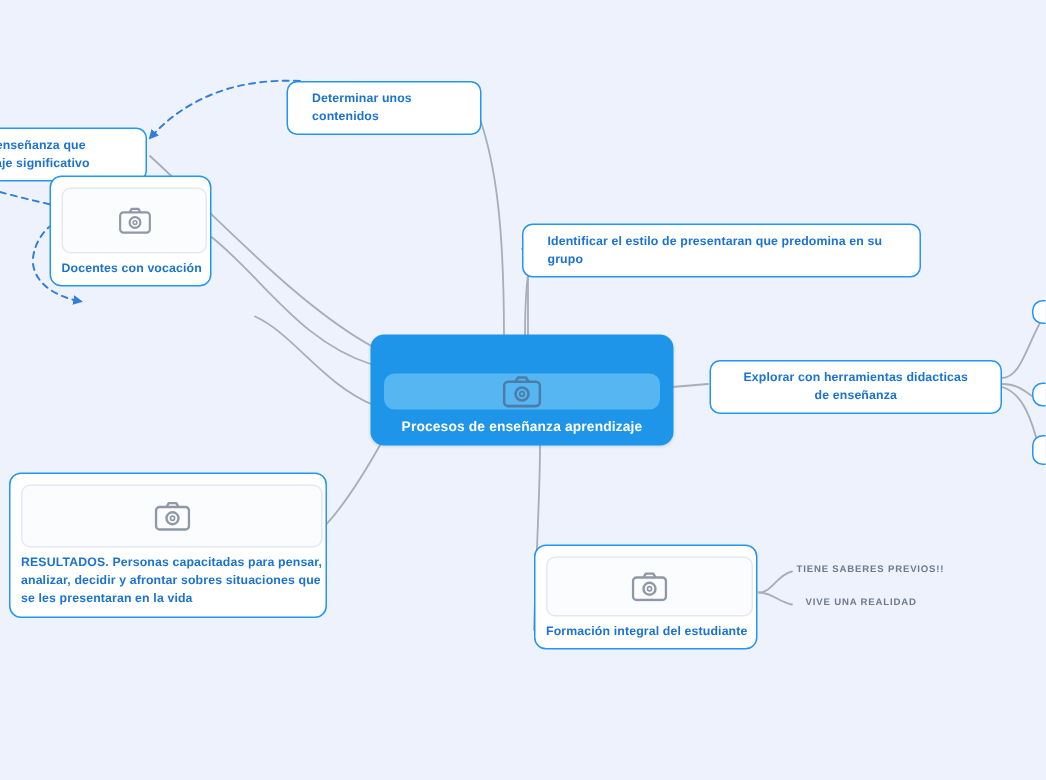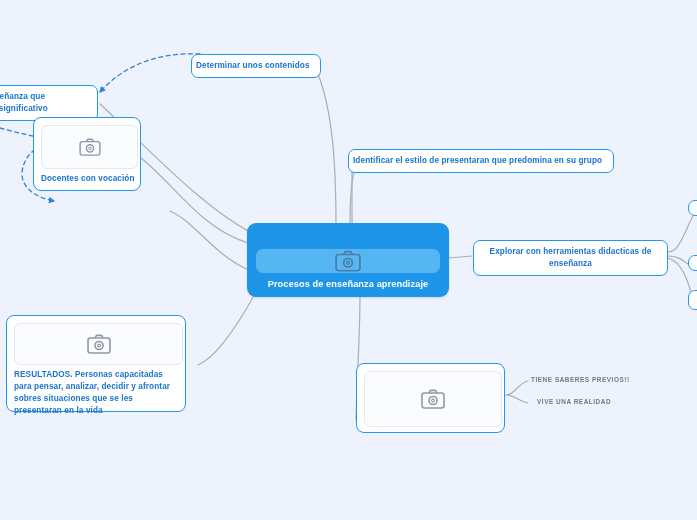--- a/index.html
+++ b/index.html
@@ -34,21 +34,21 @@
   }
   
   .pill {
     background: #ffffff;
     border: 1.6px solid #2196f3;
     border-radius: 7px;
     color: #1a73d2;
     font-size: 8.2px;
     font-weight: bold;
     line-height: 1.45;
-    padding: 5px 4px;
+    padding: 5px 16px;
     letter-spacing: .1px;
   }
   
   .card {
     background: #ffffff;
     border: 1.6px solid #2196f3;
     border-radius: 8px;
     padding: 7px 2px 5px 7px;
     display: flex;
     flex-direction: column;
@@ -175,41 +175,42 @@
 
 
   <div class="node pill" id="node-estilo" style="left:348px; top:149px; width:266px;">
     <span>Identificar el estilo de presentaran  que predomina  en su grupo</span>
   </div>
 
   <div class="node pill" id="node-explorar" style="left:473px; top:240px; width:195px;text-align:center;">
     <span>Explorar  con herramientas didacticas  de enseñanza</span>
   </div>
 
-  <div class="node card" id="node-resultados" style="left:6px; top:315px; width:180px; height:97px;">
+  <div class="node card" id="node-resultados" style="left:6px; top:315px; width:212px; height:97px;">
     <div class="thumb" style="height:40px; flex:0 0 40px;">
       <svg class="cam" width="24" height="20" viewBox="0 0 24 20">
         <rect x="1" y="4" width="22" height="15" rx="2.5" ry="2.5" fill="none" stroke="#8f98a6" stroke-width="1.6"></rect>
         <path d="M8,4 L9.5,1.4 L14.5,1.4 L16,4" fill="none" stroke="#8f98a6" stroke-width="1.6" stroke-linejoin="round"></path>
         <circle cx="12" cy="11.5" r="4" fill="none" stroke="#8f98a6" stroke-width="1.6"></circle>
         <circle cx="12" cy="11.5" r="1.4" fill="none" stroke="#8f98a6" stroke-width="1.1"></circle>
       </svg>
     </div>
     <div class="card-label">RESULTADOS.  Personas capacitadas para pensar, analizar, decidir y  afrontar sobres situaciones que se les  presentaran en la vida</div>
   </div>
 
   <div class="node card" id="node-formacion" style="left:356px; top:363px; width:149px; height:70px;">
     <div class="thumb">
       <svg class="cam" width="24" height="20" viewBox="0 0 24 20">
         <rect x="1" y="4" width="22" height="15" rx="2.5" ry="2.5" fill="none" stroke="#8f98a6" stroke-width="1.6"></rect>
         <path d="M8,4 L9.5,1.4 L14.5,1.4 L16,4" fill="none" stroke="#8f98a6" stroke-width="1.6" stroke-linejoin="round"></path>
         <circle cx="12" cy="11.5" r="4" fill="none" stroke="#8f98a6" stroke-width="1.6"></circle>
         <circle cx="12" cy="11.5" r="1.4" fill="none" stroke="#8f98a6" stroke-width="1.1"></circle>
       </svg>
     </div>
+    <div class="card-label">Formación integral del estudiante</div>
   </div>
 
   <div class="node" id="node-central" style="left:247px; top:223px; width:202px; height:74px;">
     <div class="thumb">
       <svg class="cam" width="26" height="22" viewBox="0 0 24 20">
         <rect x="1" y="4" width="22" height="15" rx="2.5" ry="2.5" fill="none" stroke="#4b7da8" stroke-width="1.6"></rect>
         <path d="M8,4 L9.5,1.4 L14.5,1.4 L16,4" fill="none" stroke="#4b7da8" stroke-width="1.6" stroke-linejoin="round"></path>
         <circle cx="12" cy="11.5" r="4" fill="none" stroke="#4b7da8" stroke-width="1.6"></circle>
         <circle cx="12" cy="11.5" r="1.4" fill="none" stroke="#4b7da8" stroke-width="1.1"></circle>
       </svg>

